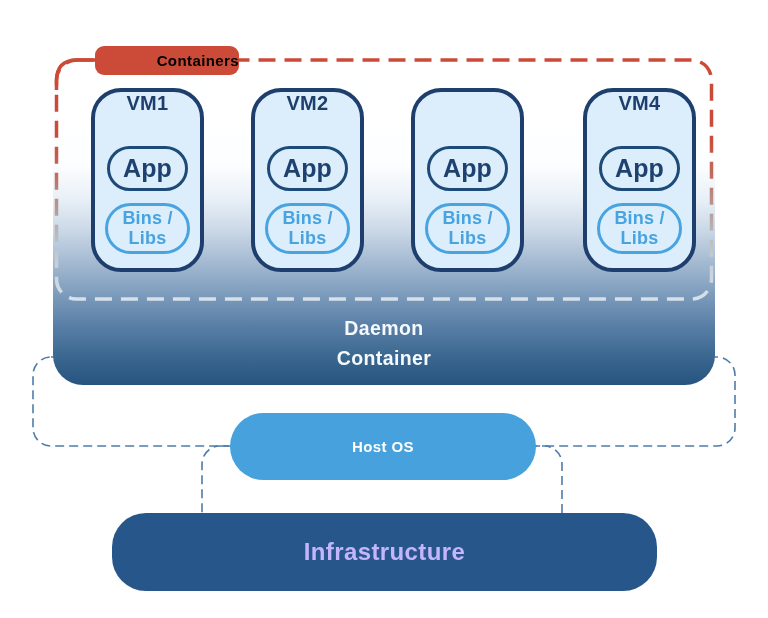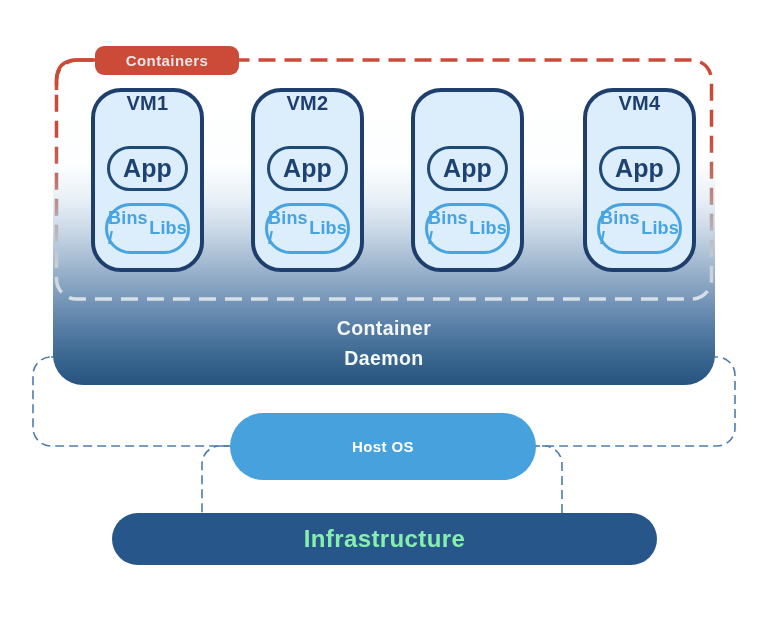--- a/index.html
+++ b/index.html
@@ -43,45 +43,45 @@
   }
   .app-pill{
     position:absolute;left:12px;right:12px;top:54px;height:45px;
     border:3px solid #1e4a78;border-radius:26px;box-sizing:border-box;
     display:flex;align-items:center;justify-content:center;
     font-size:25px;font-weight:700;color:#1d4270;letter-spacing:.2px;
   }
   .bins-pill{
     position:absolute;left:10px;right:10px;top:111px;height:51px;
     border:3px solid var(--c-bins-blue);border-radius:27px;box-sizing:border-box;
-    display:flex;flex-direction:row;align-items:center;justify-content:center;
+    display:flex;flex-direction:column;align-items:center;justify-content:center;
     font-size:18px;font-weight:700;line-height:1.07;
     color:var(--c-bins-blue);letter-spacing:.2px;
   }
 
   
   .containers-tag{
     position:absolute;left:95px;top:46px;width:144px;height:29px;z-index:5;
     background:var(--c-accent-red);border-radius:9px;
-    display:flex;align-items:center;justify-content:center;
-    color:#e5e5e5;font-size:15px;font-weight:600;letter-spacing:.4px;
+    display:flex;align-items:center;justify-content:flex-end;
+    color:#000000;font-size:15px;font-weight:600;letter-spacing:.4px;
   }
 
   
   .hostos-pill{
     position:absolute;left:230px;top:413px;width:306px;height:67px;z-index:2;
     background:var(--c-host-os-blue);border-radius:34px;
     display:flex;align-items:center;justify-content:center;
     color:#ffffff;font-size:15px;font-weight:700;letter-spacing:.4px;
   }
   .infra-pill{
-    position:absolute;left:112px;top:513px;width:545px;height:52px;z-index:2;
+    position:absolute;left:112px;top:513px;width:545px;height:78px;z-index:2;
     background:var(--c-infrastructure-navy);border-radius:34px;
     display:flex;align-items:center;justify-content:center;
-    color:#86efac;font-size:24px;font-weight:700;letter-spacing:.4px;
+    color:#c4b5fd;font-size:24px;font-weight:700;letter-spacing:.4px;
   }
 
   .bluedash{fill:none;stroke:var(--c-dashed-blue);stroke-width:1.6;stroke-dasharray:9 5;}
 </style>
 </head>
 <body>
 
 <div class="canvas">
 
   <svg class="layer svg-blue" viewBox="0 0 768 618">
@@ -101,22 +101,22 @@
         <stop offset="0.73" stop-color="#b4b0ad" stop-opacity="0.7"></stop>
         <stop offset="0.86" stop-color="#dadcde" stop-opacity="0.7"></stop>
         <stop offset="1" stop-color="#f0f4f7" stop-opacity="0.8"></stop>
       </linearGradient>
     </defs>
     <rect x="56.5" y="60" width="655" height="239" rx="20" fill="none" stroke="url(#redFade)" stroke-width="3.5" stroke-dasharray="17 9"></rect>
     <path d="M 112 60 H 77 Q 56.5 60 56.5 81 V 90" fill="none" stroke="#cb4a38" stroke-width="3.5"></path>
   </svg>
 
   <div class="daemon-label">
+    <div>Daemon</div>
     <div>Container</div>
-    <div>Daemon</div>
   </div>
 
   <div class="vm-card" style="left:91px">
     <div class="vm-title">VM1</div>
     <div class="app-pill">
       <span>App</span>
     </div>
     <div class="bins-pill">
       <span>Bins /</span>
       <span>Libs</span>

